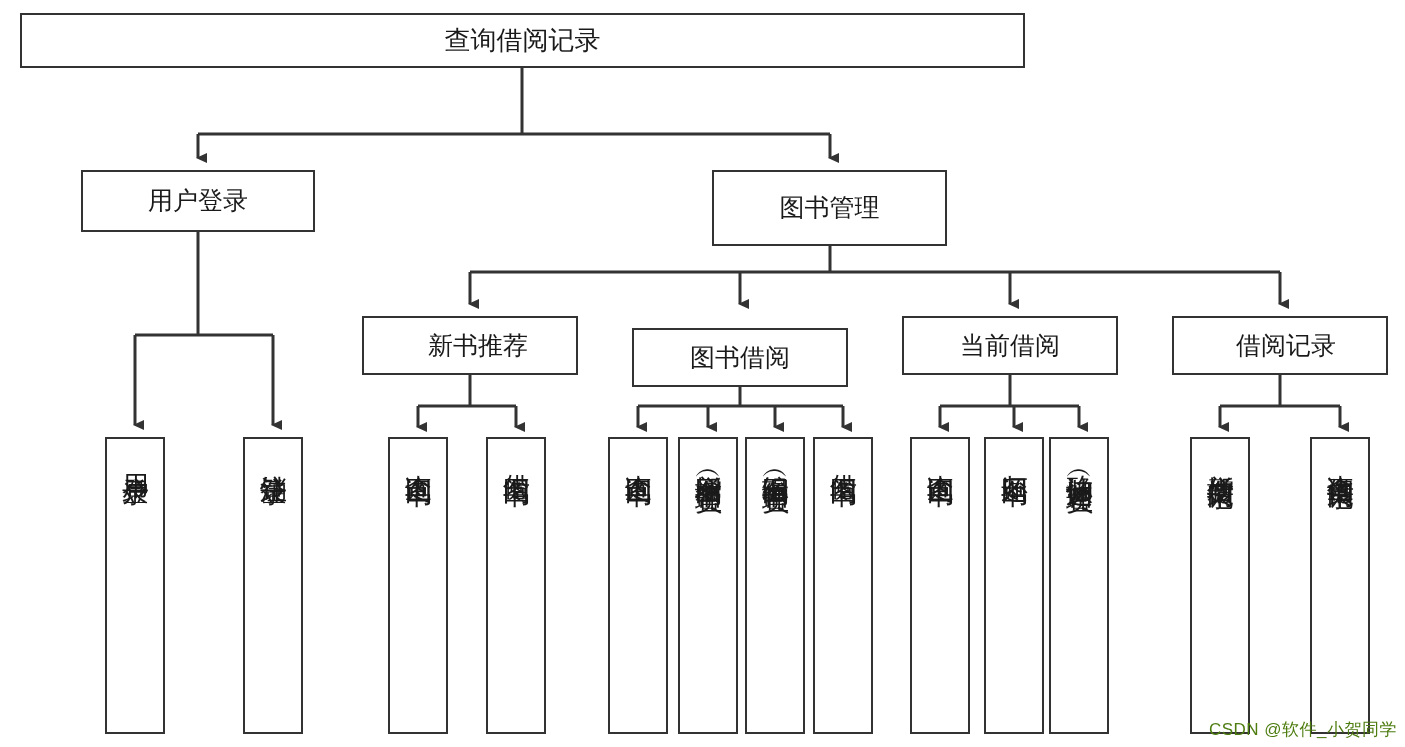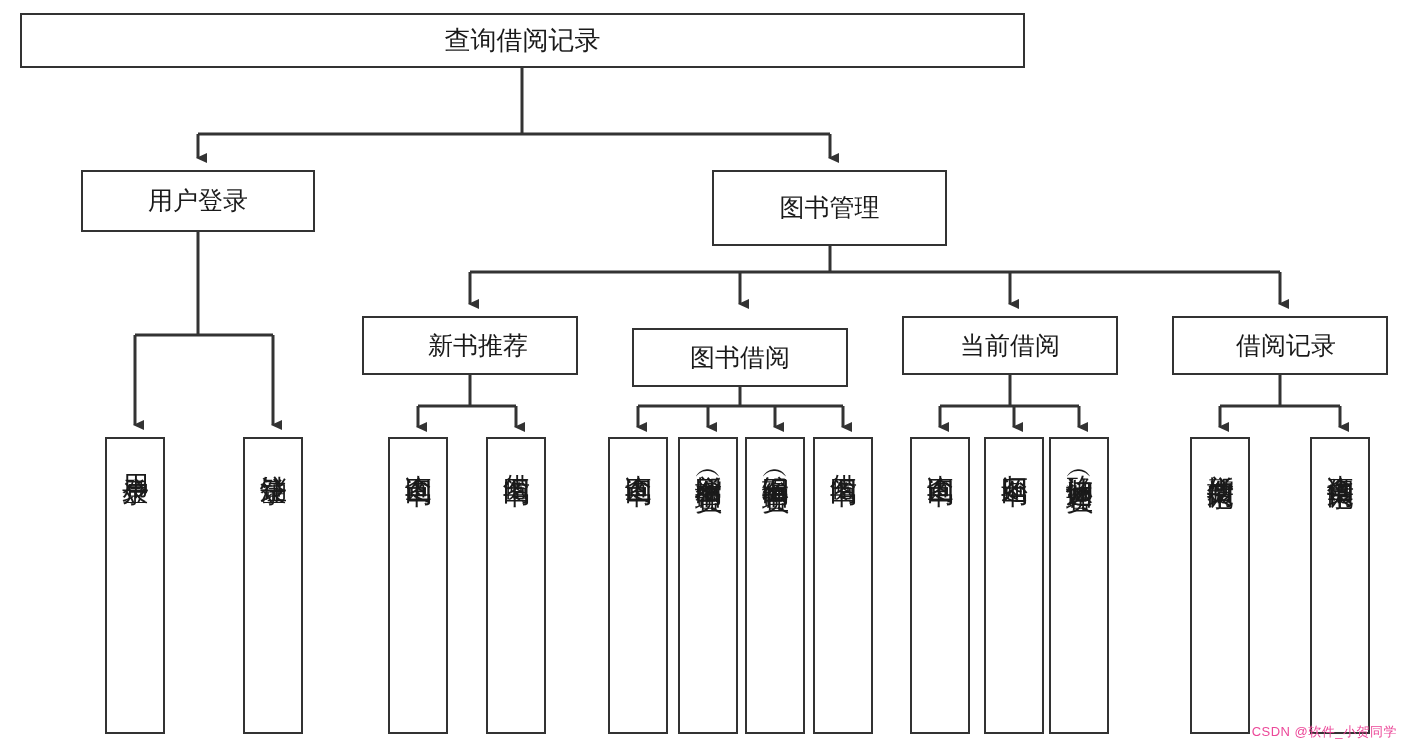--- a/index.html
+++ b/index.html
@@ -57,22 +57,22 @@
     writing-mode: vertical-rl;
     text-orientation: upright;
     font-size: 27px;
     letter-spacing: 2px;
     line-height: 1;
   }
   .watermark {
     position: absolute;
     right: 8px;
     bottom: 6px;
-    font-size: 13px;
-    color: #ec4899;
+    font-size: 17px;
+    color: #4d7c0f;
     letter-spacing: 0.5px;
     z-index: 5;
     white-space: nowrap;
   }
 </style>
 </head>
 <body>
 
 <div id="canvas">
 

